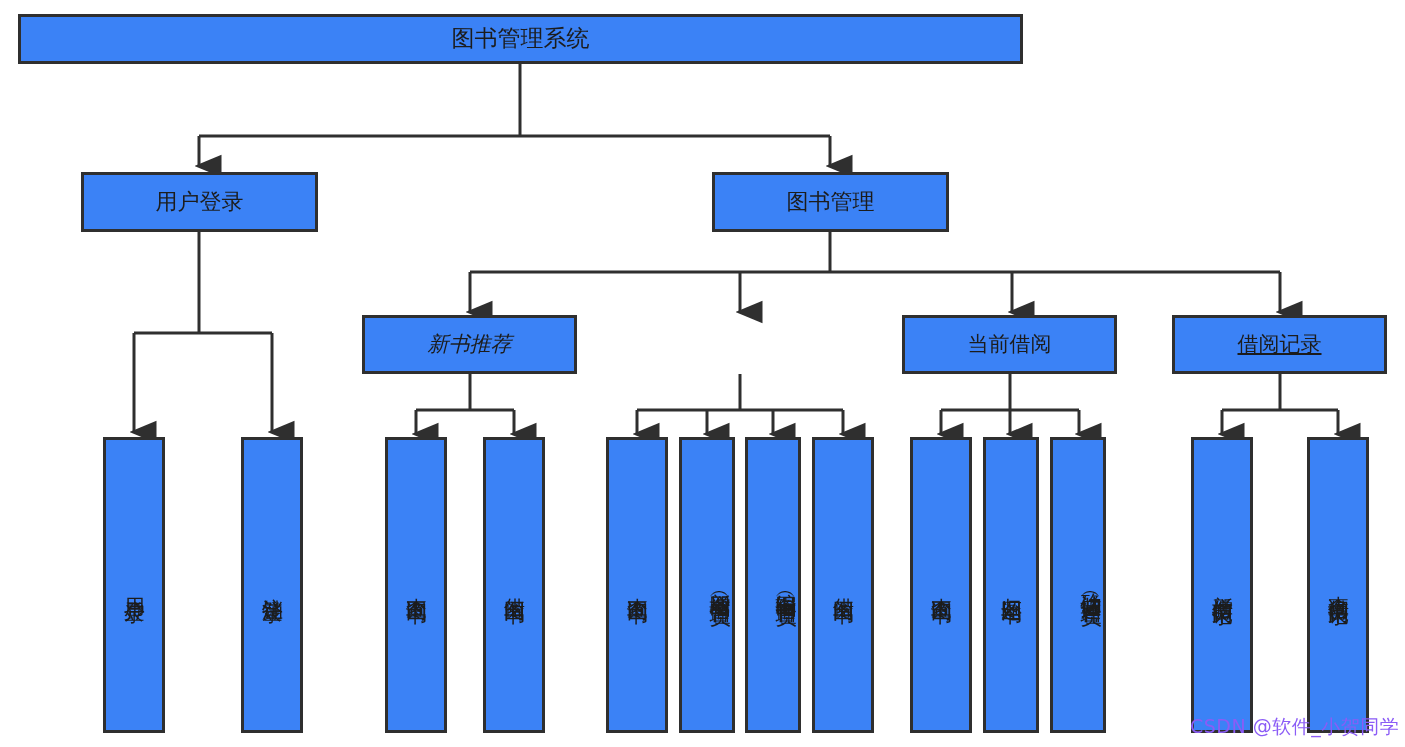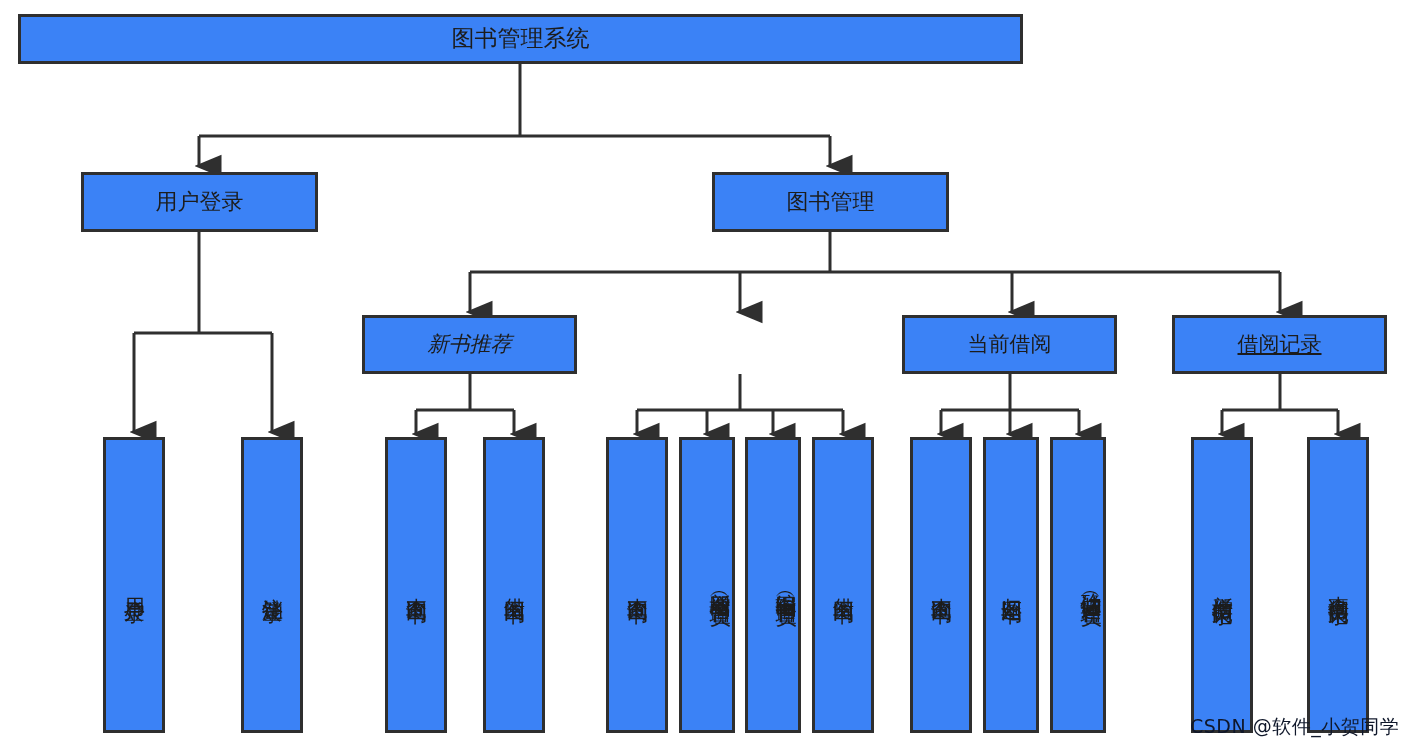--- a/index.html
+++ b/index.html
@@ -56,21 +56,21 @@
     padding: 4px 0;
   }
   .node.leaf > .label {
     display: block;
     writing-mode: vertical-rl;
     text-orientation: upright;
   }
   .watermark {
     position: absolute;
     font-size: 19px;
-    color: #0f172a;
+    color: #8b5cf6;
     white-space: nowrap;
     letter-spacing: 0.5px;
     pointer-events: none;
   }
 </style>
 </head>
 <body>
 
 <div id="diagram">
 

